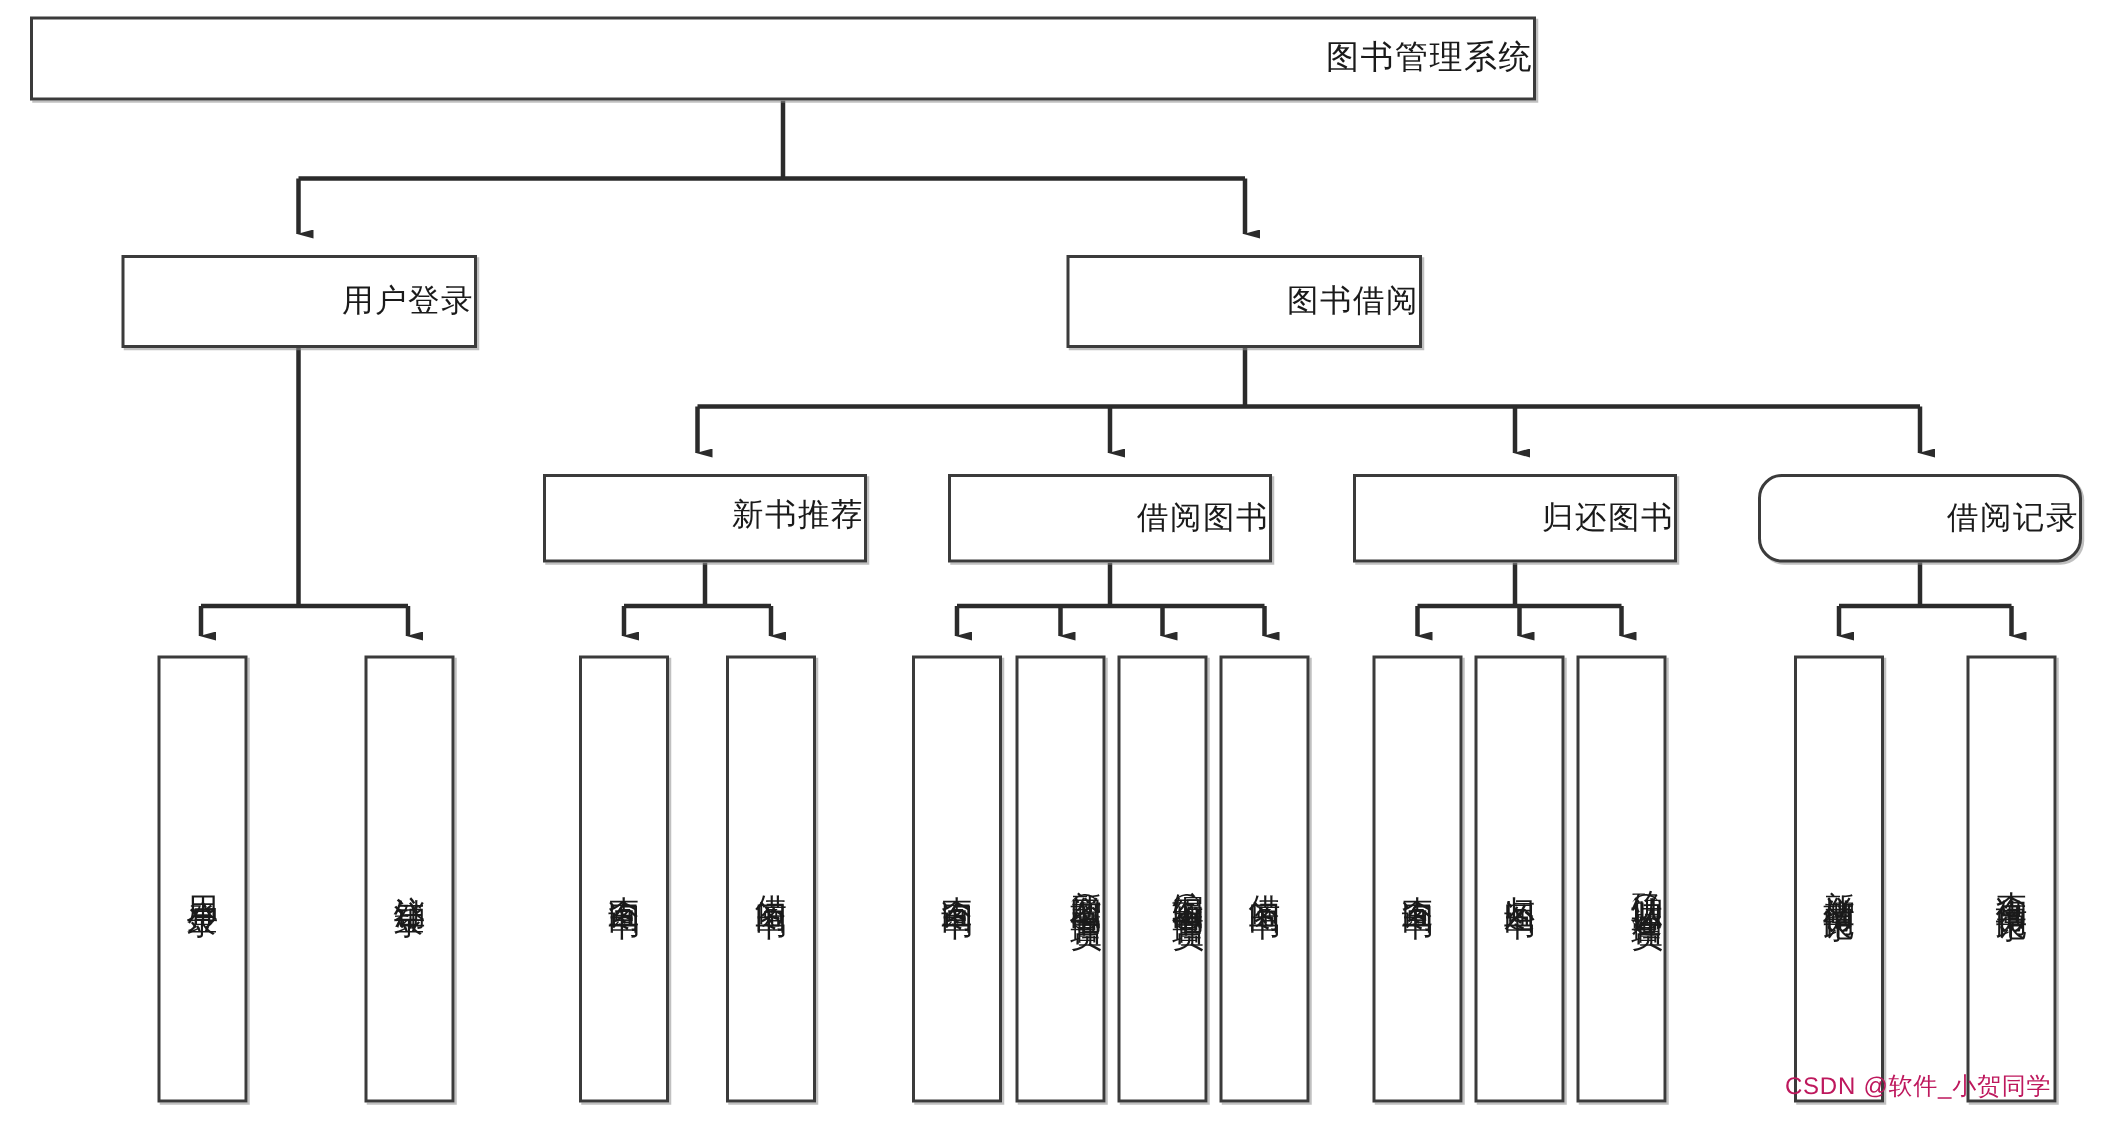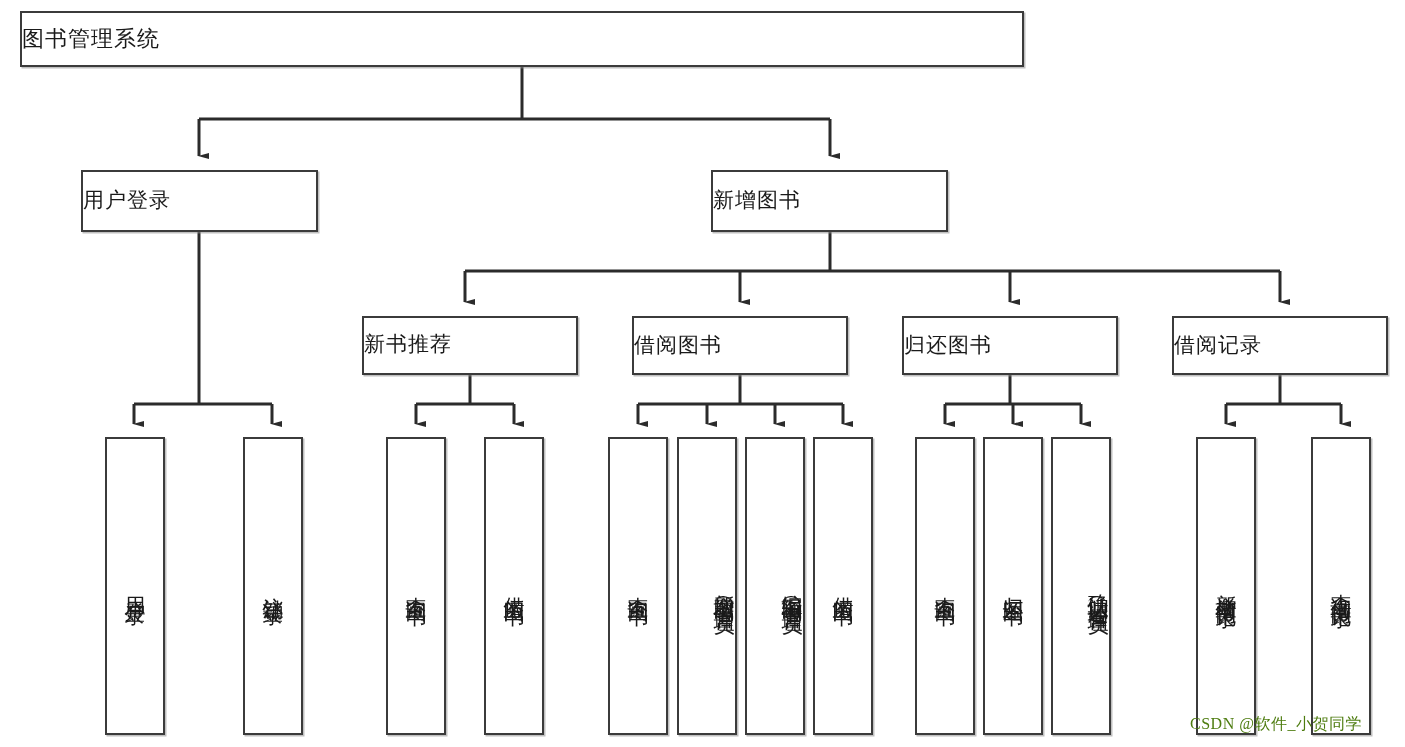--- a/index.html
+++ b/index.html
@@ -21,21 +21,21 @@
     width: 1405px; height: 747px;
     pointer-events: none;
   }
   .node {
     position: absolute;
     background: #ffffff;
     border: 2.5px solid #3b3b3b;
     box-shadow: 1.5px 1.5px 0 0 rgba(140,140,140,0.55);
     display: flex;
     align-items: center;
-    justify-content: flex-start;
+    justify-content: flex-end;
     color: #1a1a1a;
     z-index: 2;
   }
   .node.horiz {
     font-size: 21px;
     letter-spacing: 1px;
     line-height: 1.1;
   }
   .node.root { font-size: 22px; }
   .node.vert {
@@ -56,25 +56,25 @@
   .node.vert.top {
     align-items: flex-start;
     padding-top: 8px;
   }
   .label { display: block; }
   #watermark {
     position: absolute;
     left: 1190px;
     top: 714px;
     font-size: 16px;
-    color: #4d7c0f;
+    color: #be185d;
     letter-spacing: 0.5px;
     z-index: 5;
     white-space: nowrap;
-    font-family: Liberation Serif, serif;
+    font-family: Liberation Sans, sans-serif;
   }
 </style>
 </head>
 <body>
 
 <div id="canvas">
 
   <svg id="wires" viewBox="0 0 1405 747">
     <defs>
       <marker id="ah" markerWidth="10" markerHeight="12" refX="3" refY="10" orient="auto" markerUnits="userSpaceOnUse">
@@ -126,33 +126,33 @@
   </svg>
 
   <div class="node horiz root" style="left:20px; top:11px; width:1004px; height:56px;">
     <span class="label">图书管理系统</span>
   </div>
 
   <div class="node horiz" style="left:81px; top:170px; width:237px; height:62px;">
     <span class="label">用户登录</span>
   </div>
   <div class="node horiz" style="left:711px; top:170px; width:237px; height:62px;">
-    <span class="label">新增图书</span>
+    <span class="label">图书借阅</span>
   </div>
 
   <div class="node horiz" style="left:362px; top:316px; width:216px; height:59px;font-family:Liberation Mono, monospace;">
     <span class="label">新书推荐</span>
   </div>
   <div class="node horiz" style="left:632px; top:316px; width:216px; height:59px;">
     <span class="label">借阅图书</span>
   </div>
   <div class="node horiz" style="left:902px; top:316px; width:216px; height:59px;">
     <span class="label">归还图书</span>
   </div>
-  <div class="node horiz" style="left:1172px; top:316px; width:216px; height:59px;">
+  <div class="node horiz" style="left:1172px; top:316px; width:216px; height:59px;border-radius:16px;">
     <span class="label">借阅记录</span>
   </div>
 
   <div class="node vert mid" style="left:105px; top:437px; width:60px; height:298px;">
     <span class="label">用户登录</span>
   </div>
   <div class="node vert mid" style="left:243px; top:437px; width:60px; height:298px;">
     <span class="label">注销登录</span>
   </div>
 

